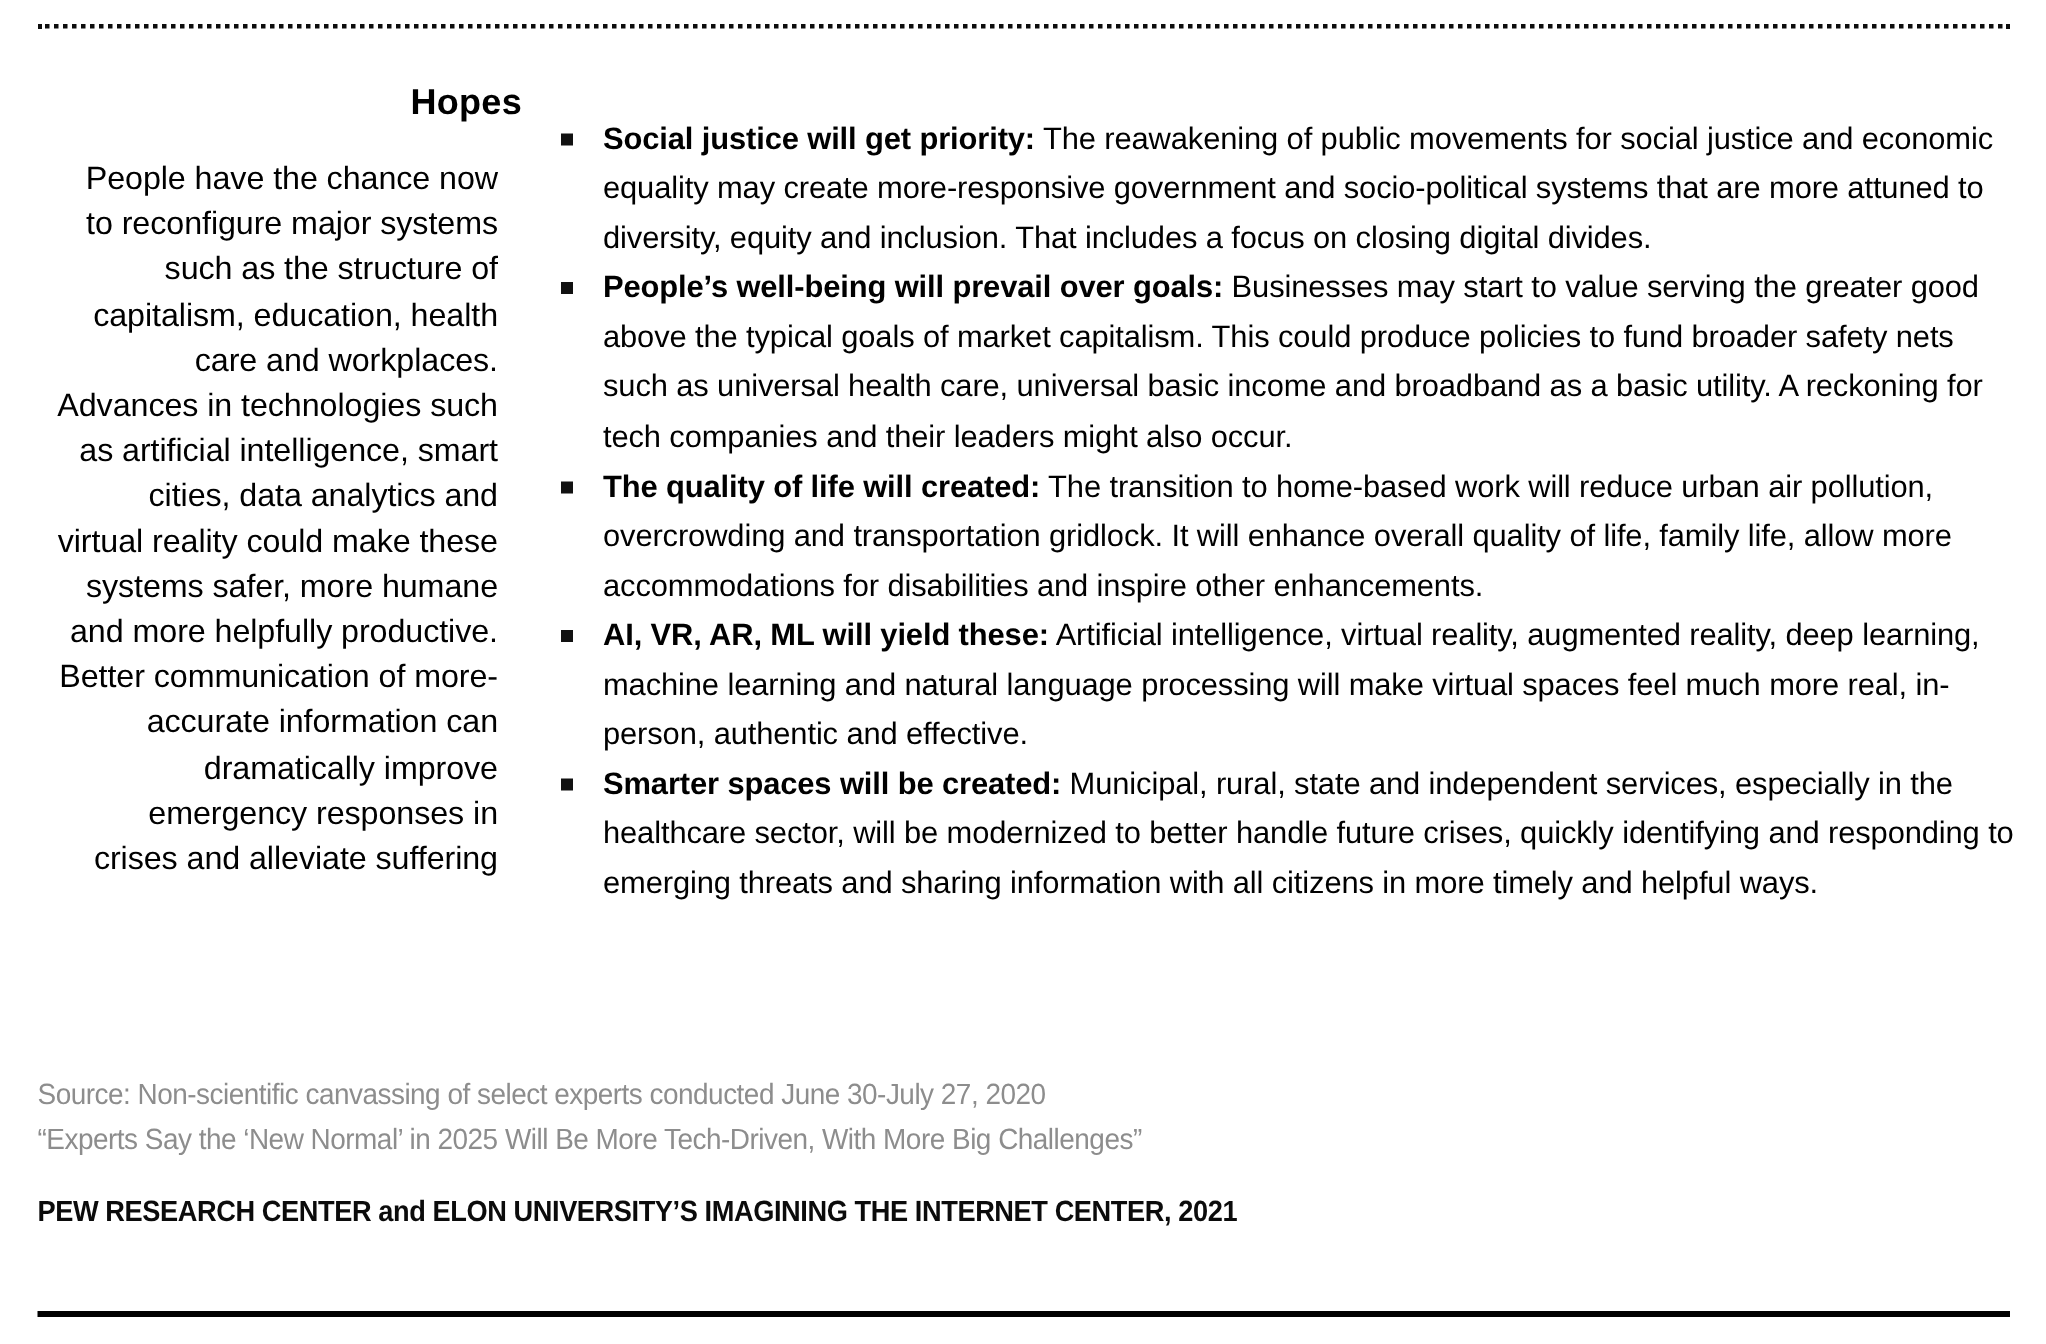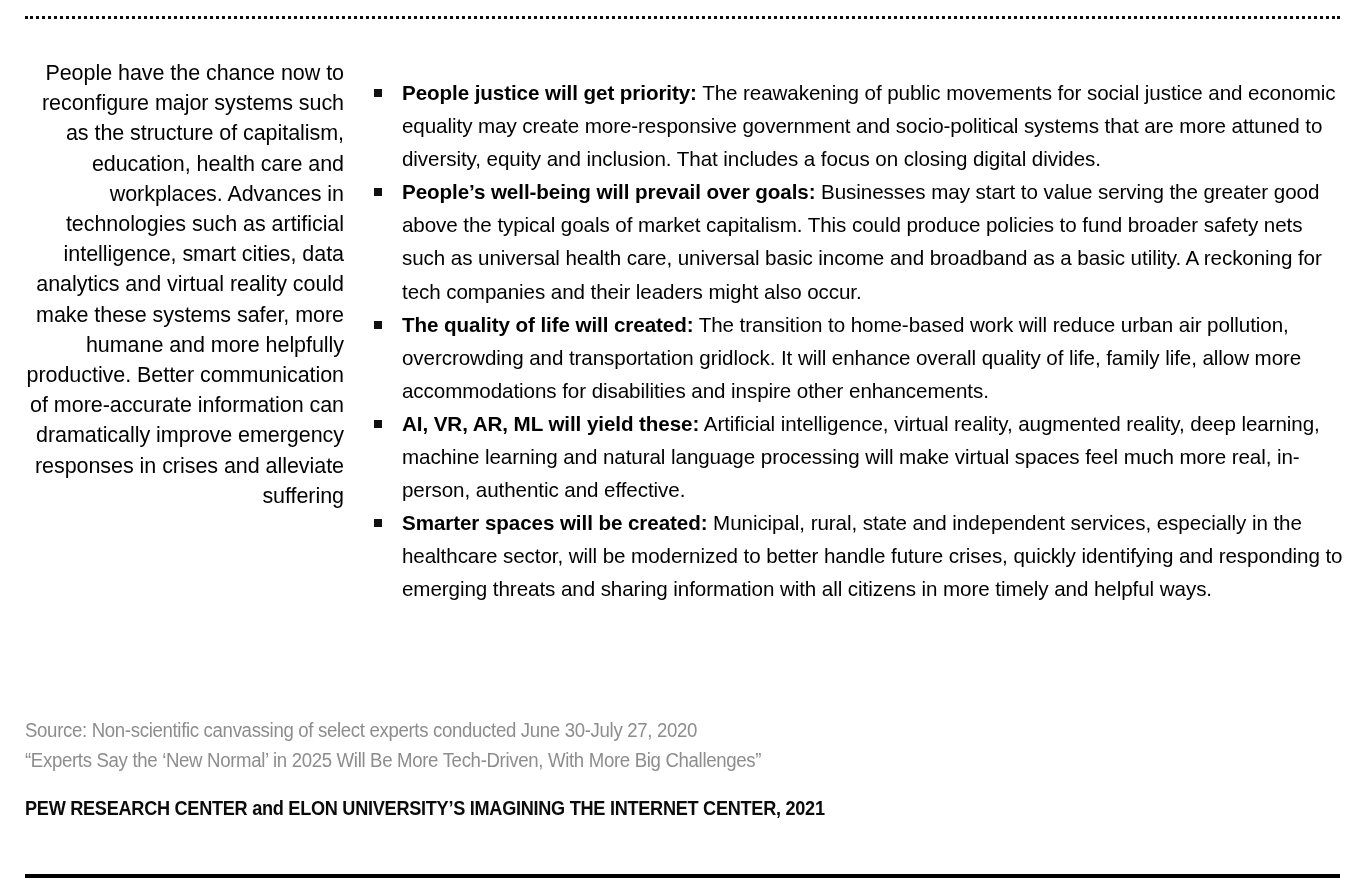--- a/index.html
+++ b/index.html
@@ -53,21 +53,21 @@
     font-size: 24px;
     font-weight: bold;
     line-height: 30px;
     letter-spacing: 0.2px;
     margin: 0 0 20px 0;
   }
 
   .col-left .blurb {
     font-size: 21.5px;
     line-height: 30.2px;
-    margin: 4px;
+    margin: 16px;
     letter-spacing: -0.05px;
   }
 
   .col-right {
     position: absolute;
     left: 372px;
     top: 22px;
     width: 972px;
   }
 
@@ -143,29 +143,30 @@
 </head>
 <body>
 
 <div class="page">
 
   <div class="top-rule"></div>
 
   <div class="columns">
 
     <div class="col-left">
+      <div class="heading">Hopes</div>
       <div class="blurb">People have the chance now to reconfigure major systems such as the structure of capitalism, education, health care and workplaces. Advances in technologies such as artificial intelligence, smart cities, data analytics and virtual reality could make these systems safer, more humane and more helpfully productive. Better communication of more-accurate information can dramatically improve emergency responses in crises and alleviate suffering</div>
     </div>
 
     <div class="col-right">
       <ul class="bullets">
 
         <li>
           <span class="sq"></span>
-          <b>People justice will get priority:</b><span> The reawakening of public movements for social justice and economic equality may create more-responsive government and socio-political systems that are more attuned to diversity, equity and inclusion. That includes a focus on closing digital divides.</span>
+          <b>Social justice will get priority:</b><span> The reawakening of public movements for social justice and economic equality may create more-responsive government and socio-political systems that are more attuned to diversity, equity and inclusion. That includes a focus on closing digital divides.</span>
         </li>
 
         <li>
           <span class="sq"></span>
           <b>People’s well-being will prevail over goals:</b><span> Businesses may start to value serving the greater good above the typical goals of market capitalism. This could produce policies to fund broader safety nets such as universal health care, universal basic income and broadband as a basic utility. A reckoning for tech companies and their leaders might also occur.</span>
         </li>
 
         <li>
           <span class="sq"></span>
           <b>The quality of life will created:</b><span> The transition to home-based work will reduce urban air pollution, overcrowding and transportation gridlock. It will enhance overall quality of life, family life, allow more accommodations for disabilities and inspire other enhancements.</span>

